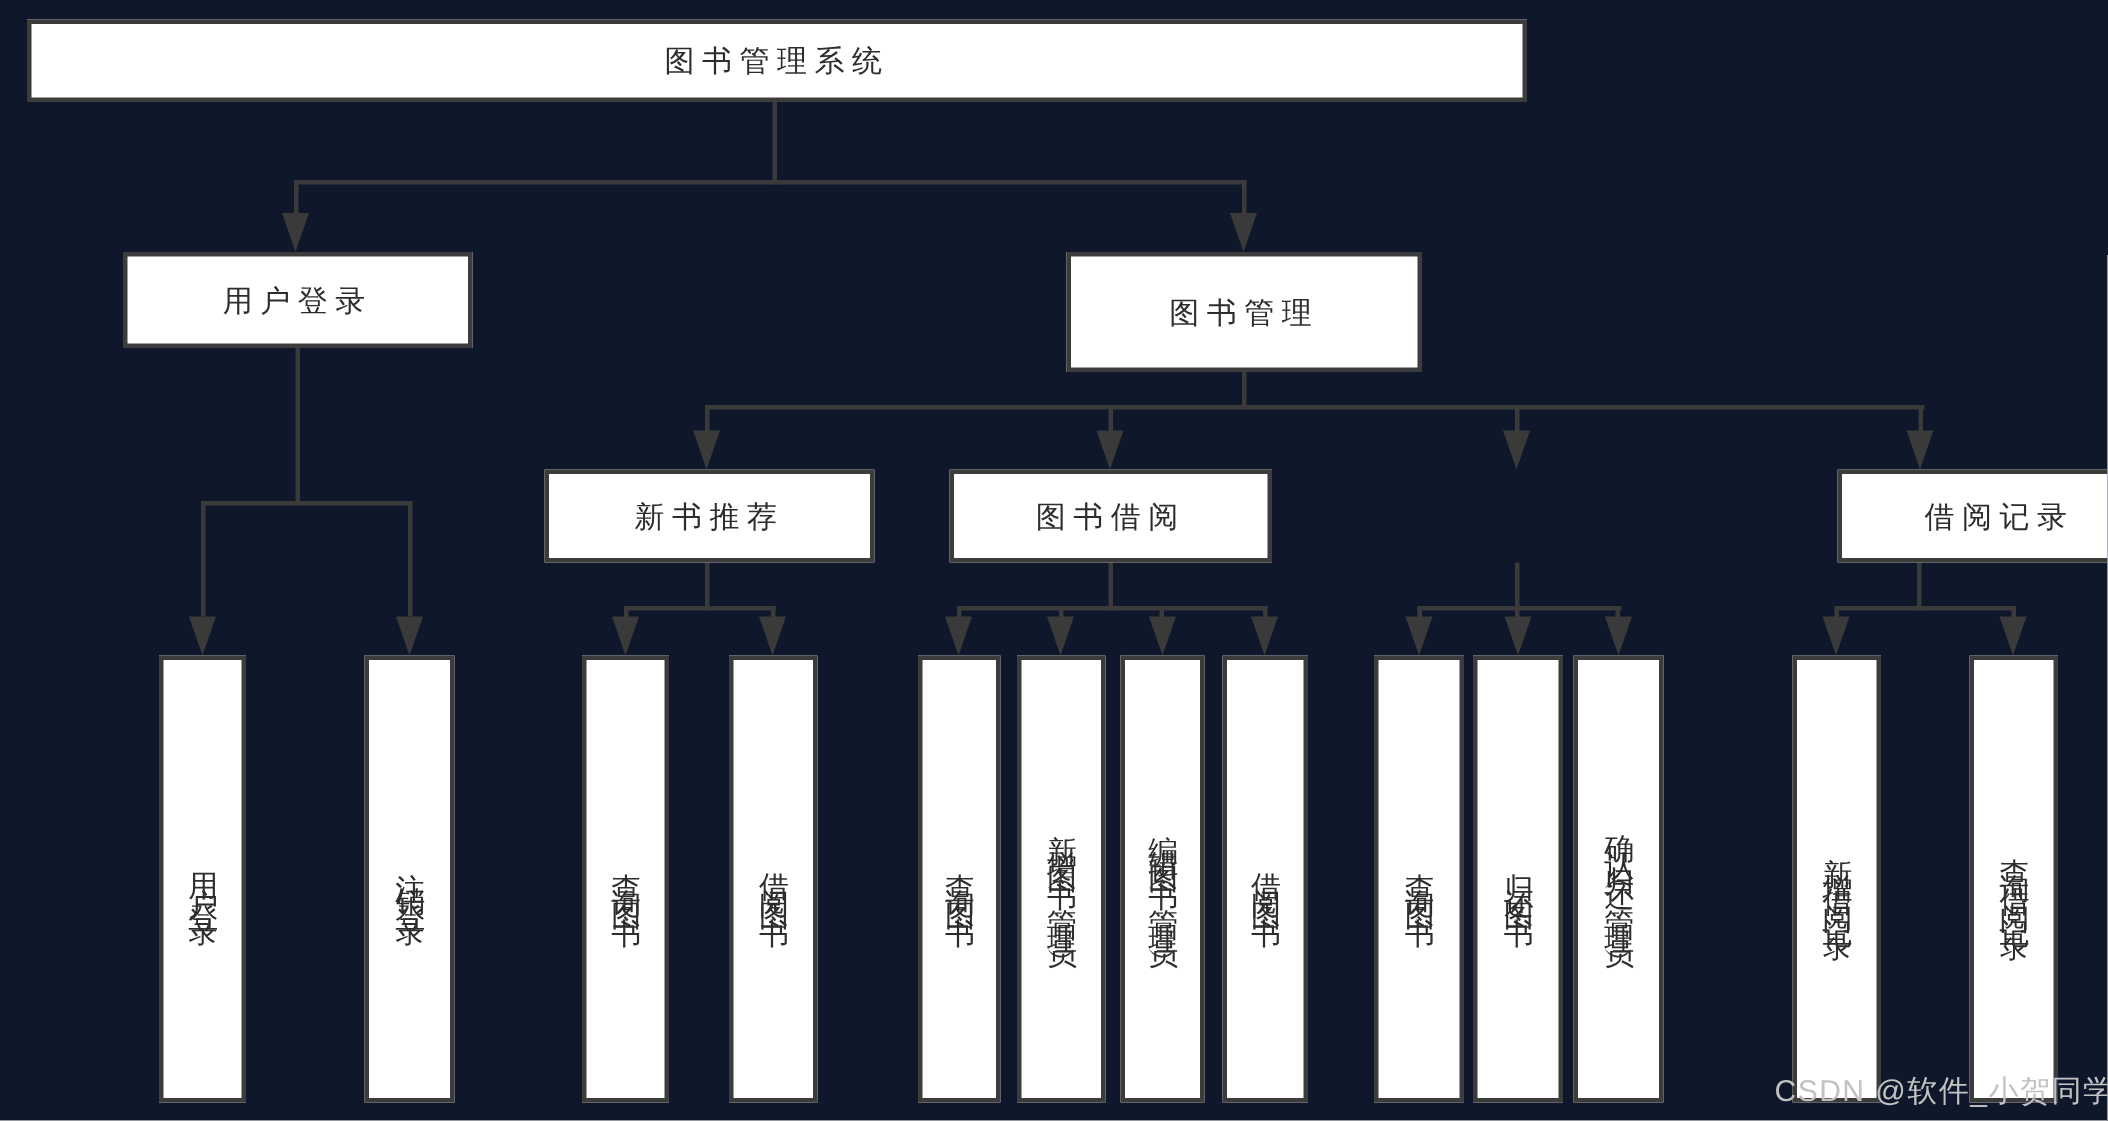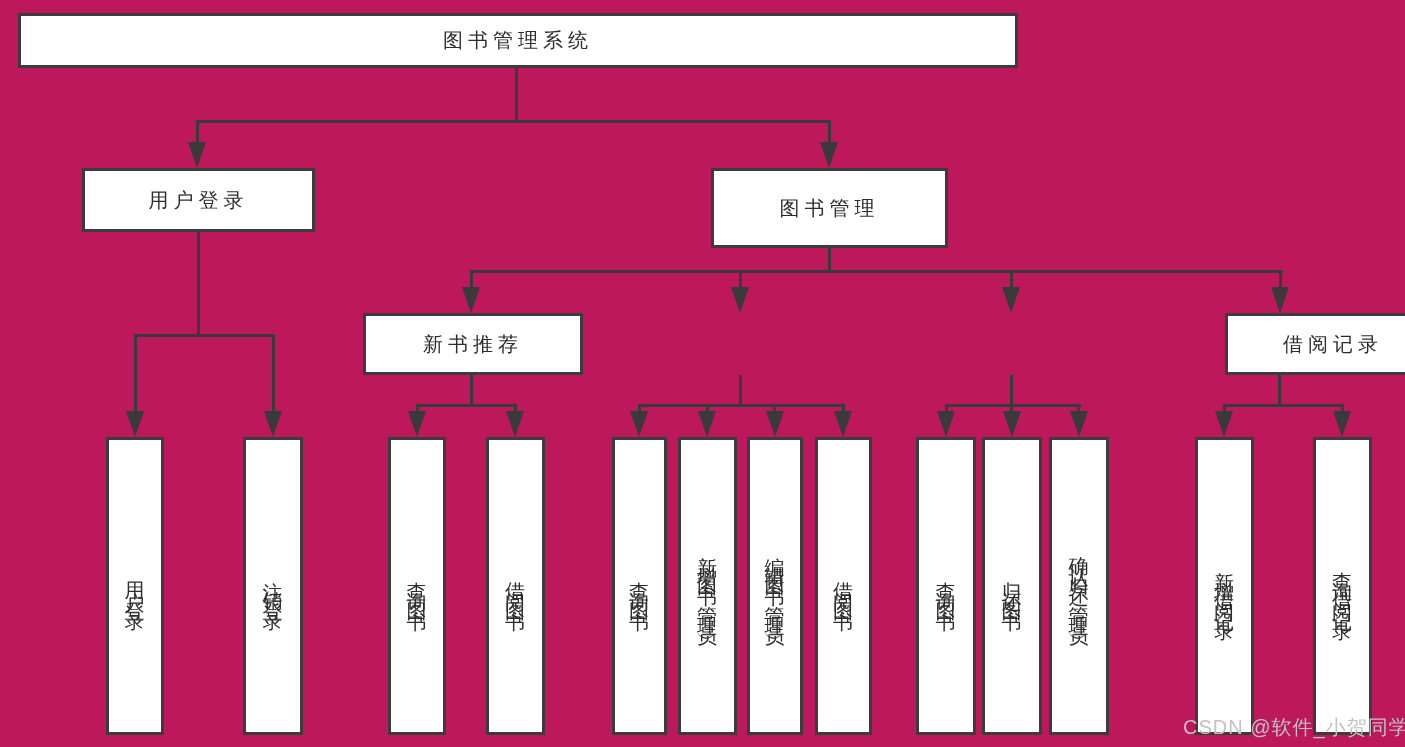--- a/index.html
+++ b/index.html
@@ -1,17 +1,17 @@
 <!DOCTYPE html>
 <html><head>
 <meta charset="utf-8">
 <style>
   html,body{margin:0;padding:0;background:#ffffff;}
   .stage{
-    position:relative;width:1405px;height:747px;background:#be185d;overflow:hidden;
+    position:relative;width:1405px;height:747px;background:#0f172a;overflow:hidden;
     font-family:"Liberation Sans","DejaVu Sans",sans-serif;color:#2d2d2d;
   }
   .box{
     position:absolute;box-sizing:border-box;border:3px solid #3c3c3c;background:#ffffff;
     display:flex;align-items:center;justify-content:center;
     font-size:20px;letter-spacing:5px;color:#2d2d2d;
   }
   .vbox{
     position:absolute;box-sizing:border-box;border:3px solid #3c3c3c;background:#ffffff;
     display:flex;align-items:center;justify-content:center;
@@ -103,20 +103,23 @@
   <div class="box" style="left:82px;top:168px;width:233px;height:64px">
     <span>用户登录</span>
   </div>
   <div class="box" style="left:711px;top:168px;width:237px;height:80px">
     <span>图书管理</span>
   </div>
 
   <div class="box" style="left:363px;top:313px;width:220px;height:62px">
     <span>新书推荐</span>
   </div>
+  <div class="box" style="left:633px;top:313px;width:215px;height:62px">
+    <span>图书借阅</span>
+  </div>
   <div class="box" style="left:1225px;top:313px;width:216px;height:62px">
     <span>借阅记录</span>
   </div>
 
   <div class="vbox" style="left:106px;top:437px;width:58px;height:298px">
     <span>用户登录</span>
   </div>
   <div class="vbox" style="left:243px;top:437px;width:60px;height:298px">
     <span>注销登录</span>
   </div>

